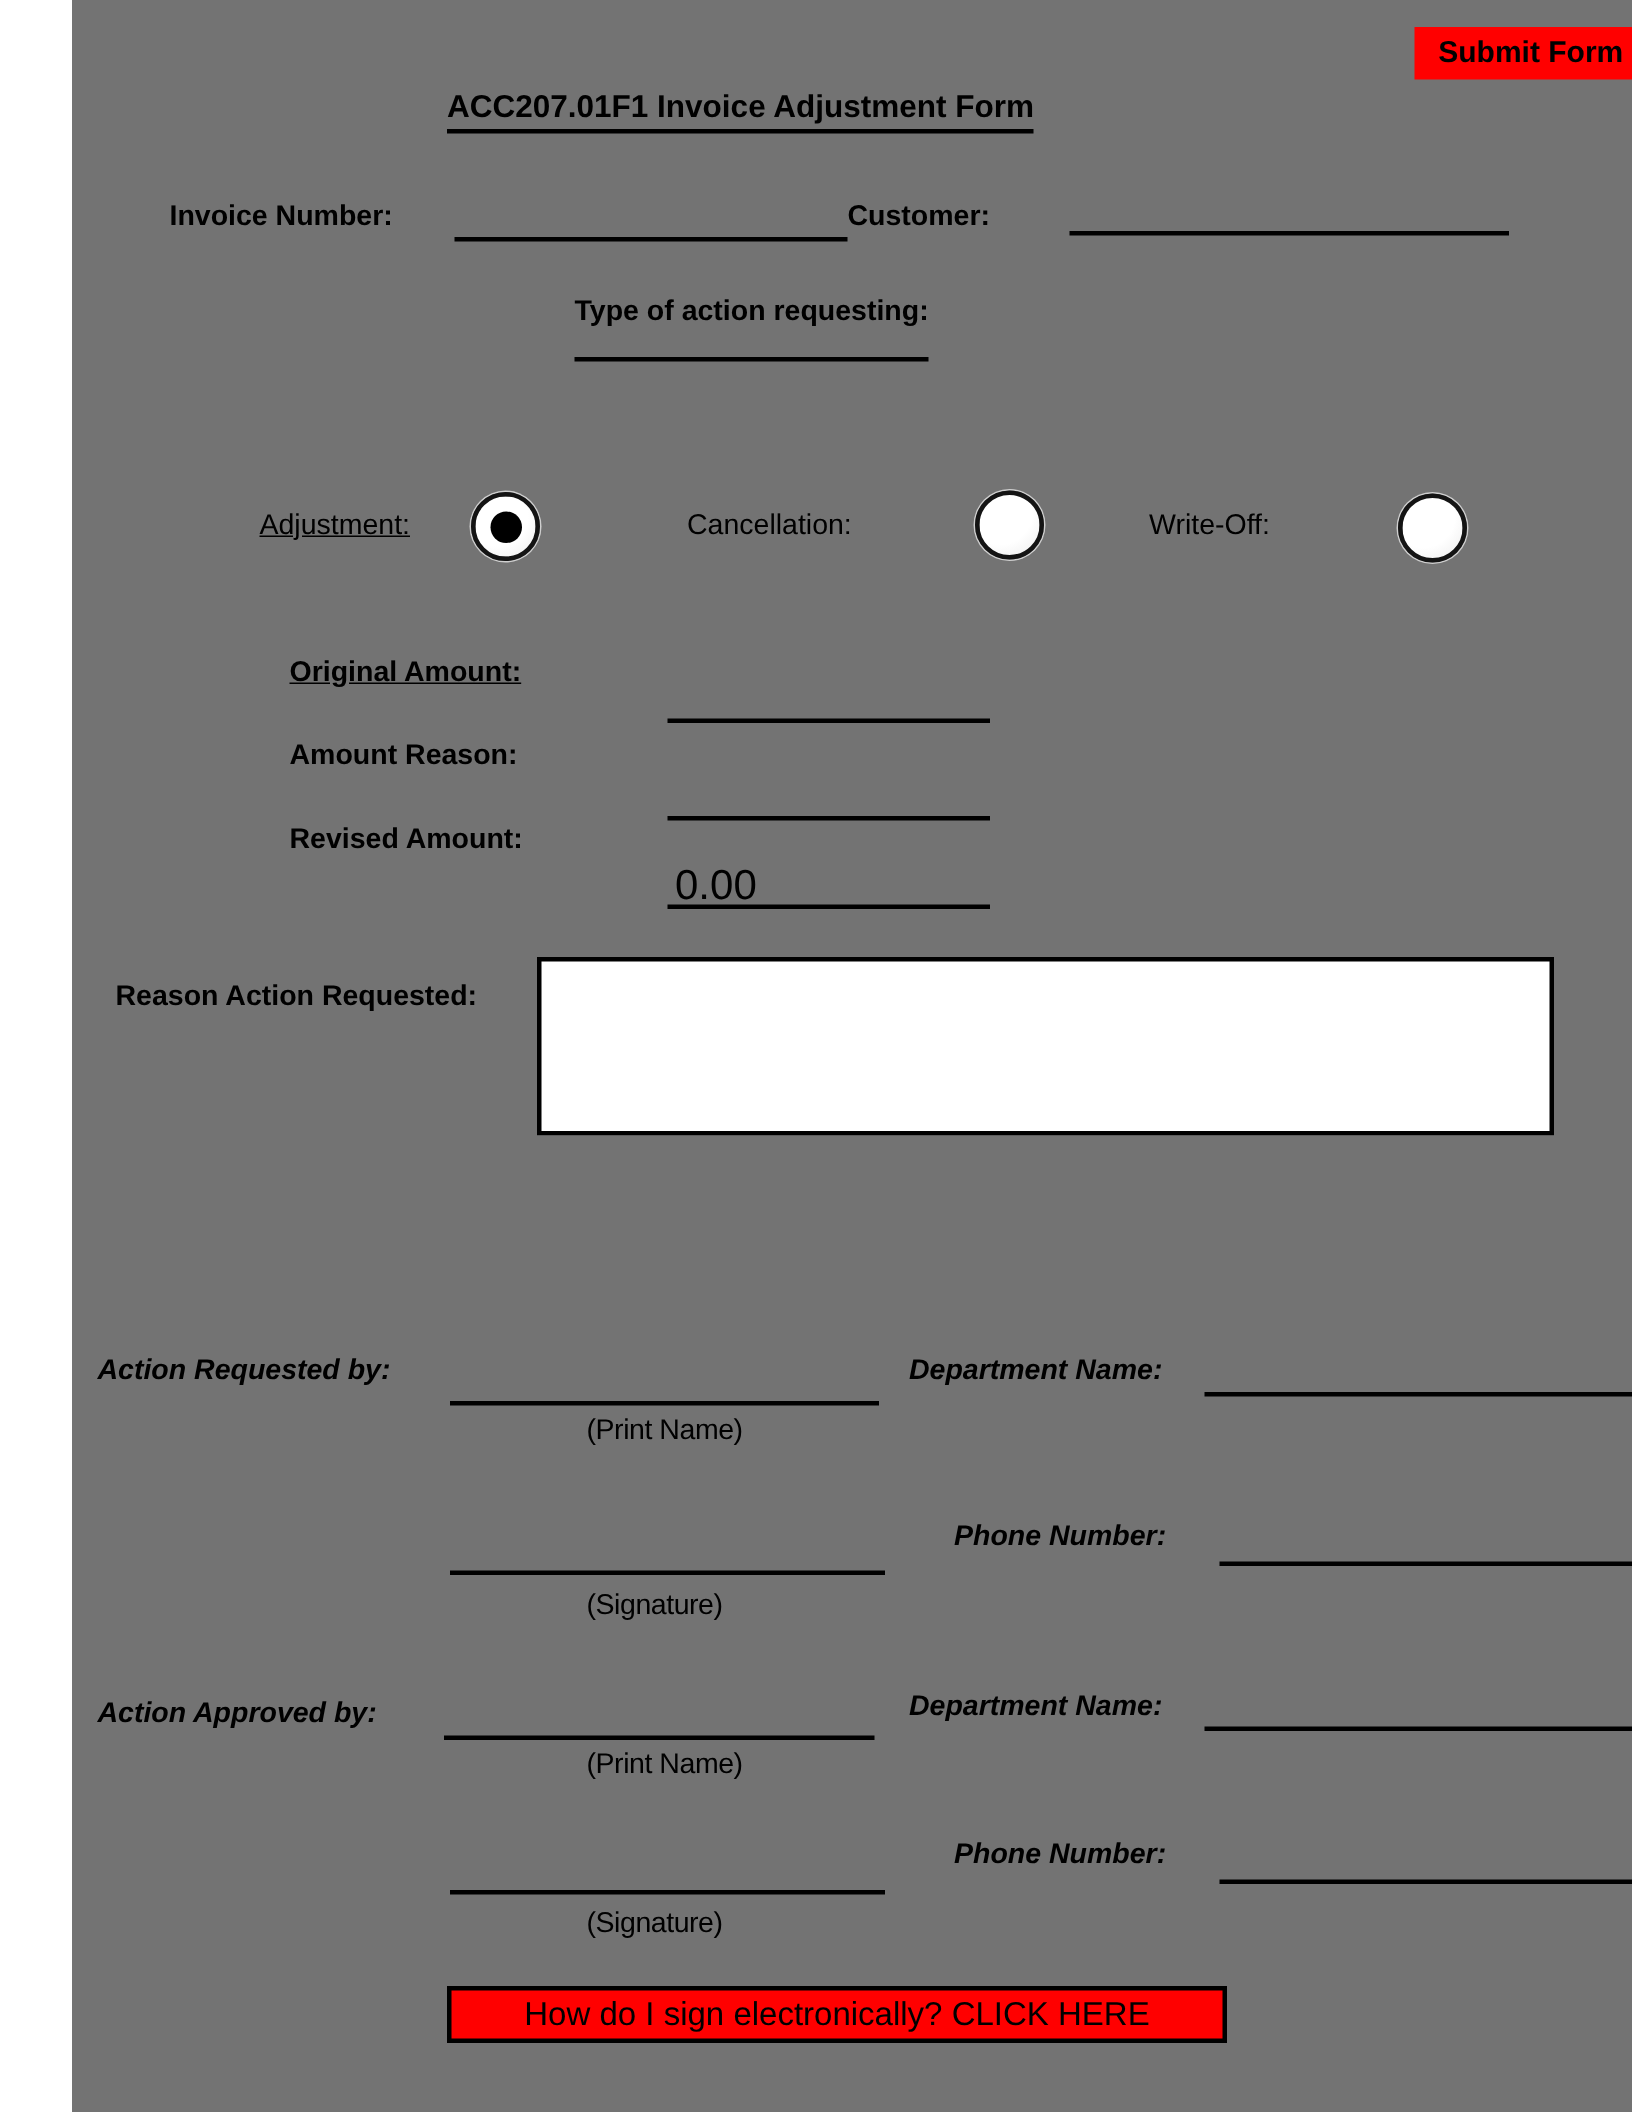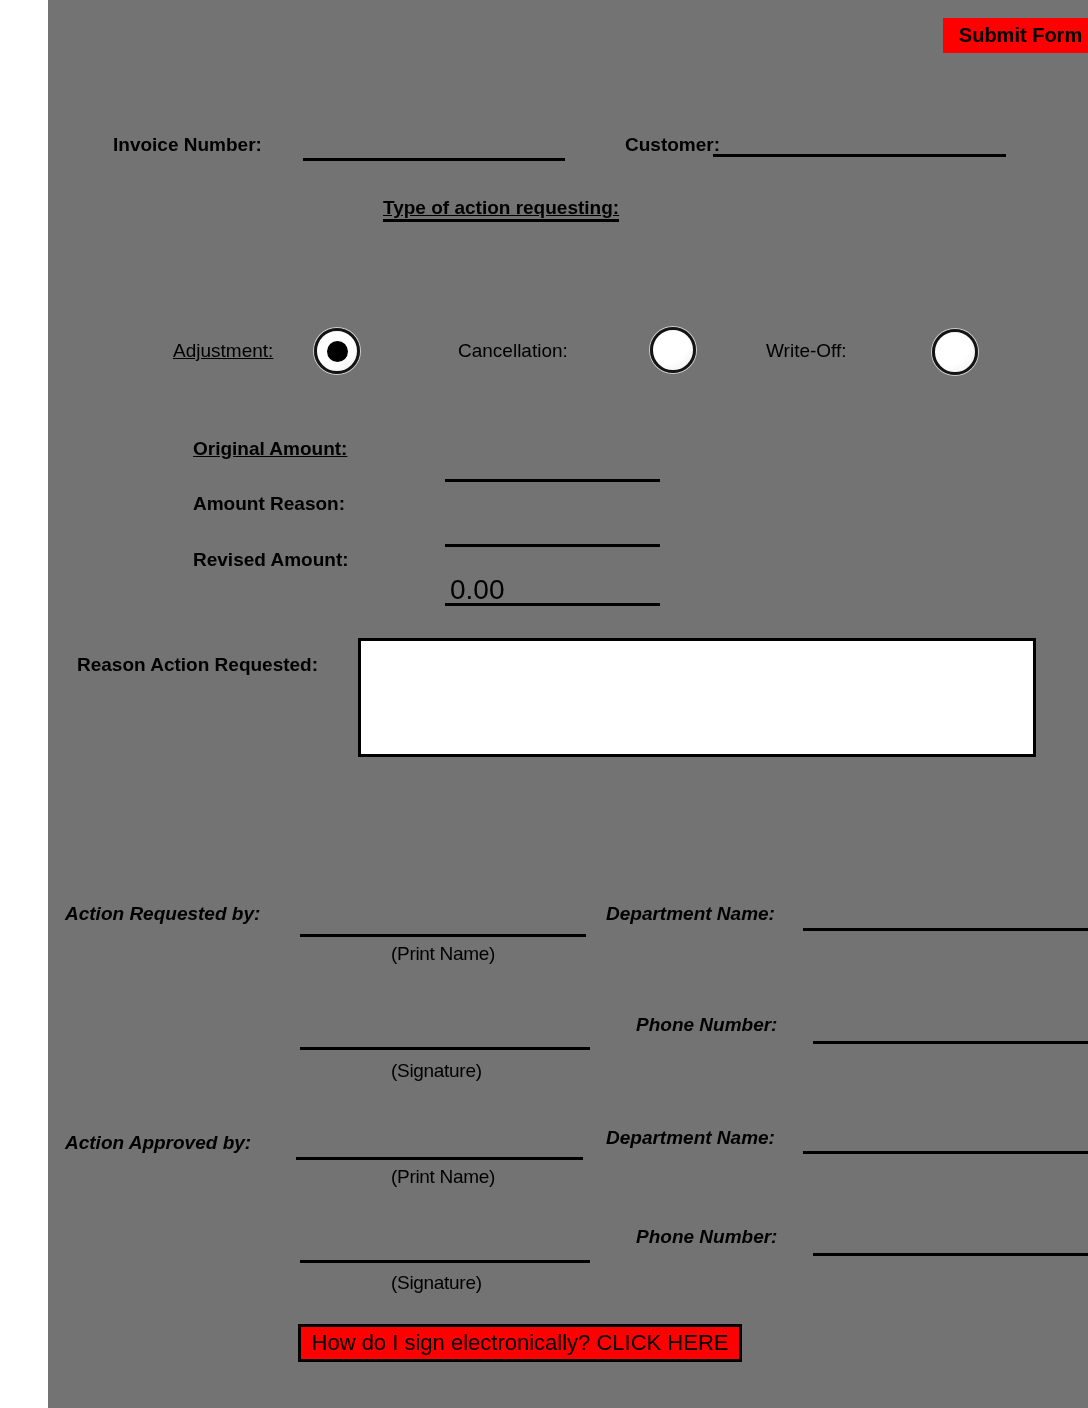--- a/index.html
+++ b/index.html
@@ -17,21 +17,21 @@
   .lbl { font-size: 19px; font-weight: bold; line-height: 1.1; white-space: nowrap; }
   .lbl-reg { font-size: 19px; font-weight: normal; line-height: 1.1; white-space: nowrap; }
   .lbl-bi { font-size: 19px; font-weight: bold; font-style: italic; line-height: 1.1; white-space: nowrap; }
   .caption { font-size: 19px; font-weight: normal; line-height: 1.1; white-space: nowrap; letter-spacing: -0.3px; text-align: center; }
   .title {
     font-size: 21px; font-weight: bold; white-space: nowrap;
     border-bottom: 3px solid #000; padding-bottom: 2px;
   }
   .heading2 {
     font-size: 19px; font-weight: bold; white-space: nowrap;
-    border-bottom: 3px solid #000; padding-bottom: 0; text-decoration: underline;
+    border-bottom: 3px solid #000; padding-bottom: 19px;
   }
   .fline { position: absolute; background: #000; height: 3px; }
   .field-value { font-size: 28px; font-weight: normal; line-height: 1; }
   .btn-red {
     position: absolute;
     background: #ff0000;
     display: flex; align-items: center; justify-content: center;
     cursor: pointer;
     box-sizing: border-box;
   }
@@ -63,25 +63,26 @@
     background: #000;
   }
 </style>
 </head>
 <body>
 
 <div class="page">
 
   <div class="btn-red btn-submit abs" style="left:895px; top:18px; width:155px; height:35px;">Submit Form</div>
 
+  <div class="abs title" style="left:250px; top:60px;">ACC207.01F1 Invoice Adjustment Form</div>
 
   <div class="abs lbl" style="left:65px; top:135px;">Invoice Number:</div>
   <div class="fline" style="left:255px; top:158px; width:262px;"></div>
 
-  <div class="abs lbl" style="left:577px; top:135px;">Customer:</div>
+  <div class="abs lbl" style="left:517px; top:135px;">Customer:</div>
   <div class="fline" style="left:665px; top:154px; width:293px;"></div>
 
   <div class="abs heading2" style="left:335px; top:197px;">Type of action requesting:</div>
 
 
   <div class="abs lbl-reg" style="left:125px; top:341px;text-decoration:underline;">Adjustment:</div>
   <div class="radio selected" style="left:266px; top:328px;"></div>
 
   <div class="abs lbl-reg" style="left:410px; top:341px;">Cancellation:</div>
   <div class="radio" style="left:602px; top:327px;"></div>
@@ -123,15 +124,15 @@
 
   <div class="abs lbl-bi" style="left:558px; top:1128px;">Department Name:</div>
   <div class="fline" style="left:755px; top:1151px; width:285px;"></div>
 
   <div class="abs lbl-bi" style="left:588px; top:1227px;">Phone Number:</div>
   <div class="fline" style="left:765px; top:1253px; width:280px;"></div>
 
   <div class="fline" style="left:252px; top:1260px; width:290px;"></div>
   <div class="abs caption" style="left:343px; top:1273px;">(Signature)</div>
 
-  <div class="btn-red btn-sign" style="left:250px; top:1324px; width:444px; height:38px;">How do I sign electronically? CLICK HERE</div>
+  <div class="btn-red btn-sign" style="left:250px; top:1324px; width:520px; height:38px;">How do I sign electronically? CLICK HERE</div>
 
 </div>
 
 </body></html>

